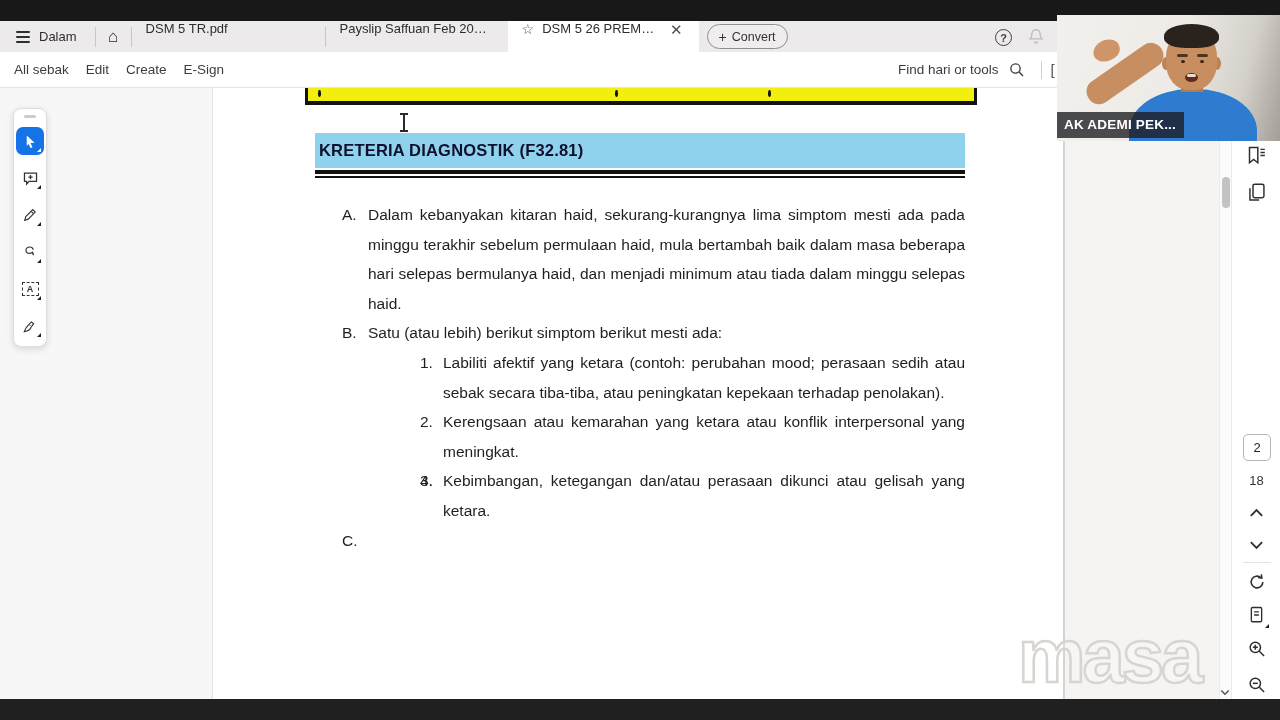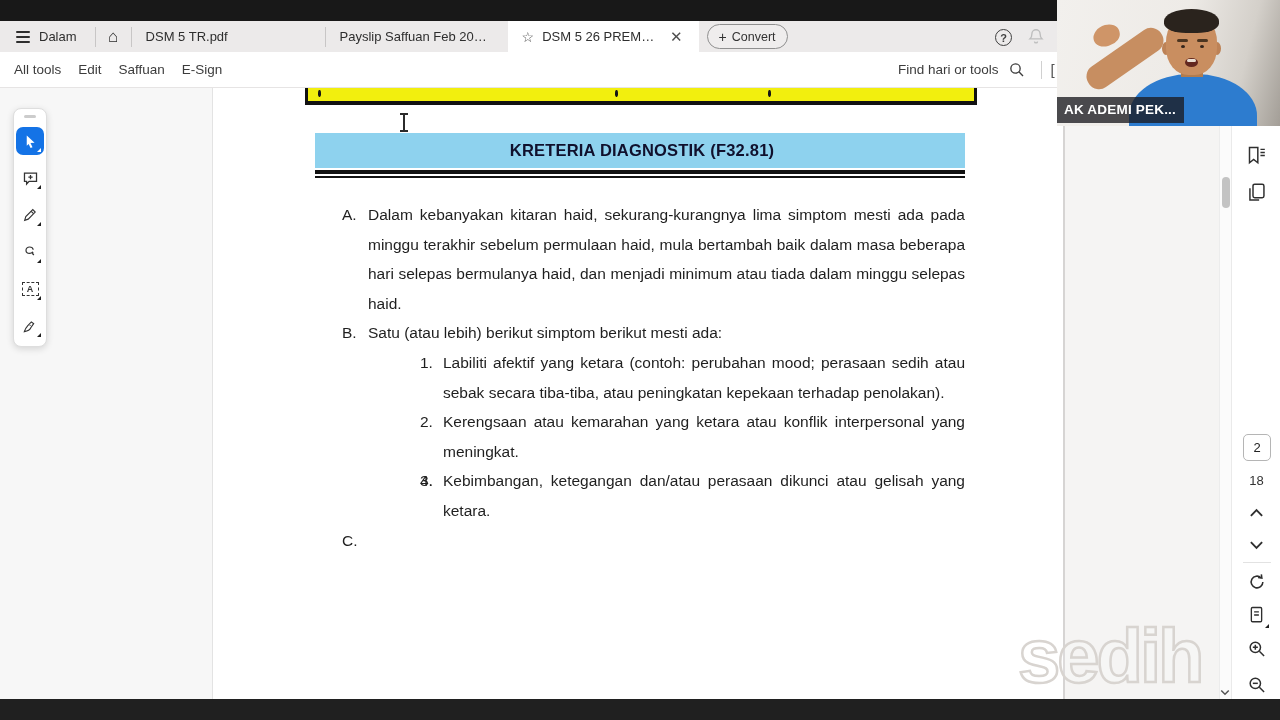--- a/index.html
+++ b/index.html
@@ -11,21 +11,21 @@
   .top-strip { position:absolute; left:0; top:0; width:1280px; height:21px; background:#181818; z-index:2; }
 
   
   .tab-bar { position:absolute; left:0; top:21px; width:1280px; height:31px; background:#eceaea;
              display:flex; align-items:stretch; z-index:3; font-size:13px; color:#2e2e2e; }
   .menu-btn { display:flex; align-items:center; gap:9px; padding:0 18px 0 16px; cursor:pointer; }
   .hamburger { width:14px; display:flex; flex-direction:column; gap:3px; }
   .hamburger i { display:block; height:2px; background:#2e2e2e; border-radius:1px; }
   .vdiv { width:1px; height:20px; background:#c8c6c6; align-self:center; }
   .home-btn { width:35px; display:flex; align-items:center; justify-content:center; font-size:17px; color:#2a2a2a; cursor:pointer; }
-  .tab { display:flex; align-items:center; padding:0 14px; cursor:pointer; }
+  .tab { display:flex; padding:0 14px; cursor:pointer; }
   .tab.t1 { width:193px; }
   .tab.t2 { width:182px; }
   .tab-label { white-space:nowrap; overflow:hidden; text-overflow:ellipsis; }
   .tab.active { width:191px; background:#ffffff; gap:8px; }
   .star { font-size:14px; color:#4f4f4f; }
   .tab-close { margin-left:auto; font-size:15px; color:#4f4f4f; padding:0 2px; cursor:pointer; }
   .create-btn { align-self:center; margin-left:8px; height:25px; padding:0 11px; border:1px solid #8f8f8f;
                 border-radius:13px; display:flex; align-items:center; gap:5px; font-size:12.5px; color:#333;
                 background:#efeded; cursor:pointer; }
   .create-plus { font-size:14px; line-height:1; color:#333; }
@@ -63,21 +63,21 @@
 
   
   .canvas-bg { position:absolute; left:1065px; top:88px; width:154px; height:612px; background:#f5f4f3; z-index:1; }
   .page { position:absolute; left:213px; top:88px; width:852px; height:612px; background:#ffffff;
           border-right:2px solid #d6d4d3; overflow:hidden; z-index:2; }
   .banner { position:absolute; left:92px; top:0; width:672px; height:17px; background:#f2ef0e;
             border-left:3px solid #121212; border-right:3px solid #121212; border-bottom:4px solid #121212; }
   .desc-mark { position:absolute; top:2px; width:3px; height:7px; background:#151515; border-radius:40%; }
   .heading-band { position:absolute; left:102px; top:45px; width:650px; height:35px; background:#8ed2ee; }
   .heading-band span { display:block; line-height:35px; padding-left:4px; font-size:16.5px; font-weight:bold;
-                       color:#10102c; letter-spacing:.2px;text-align:center; }
+                       color:#10102c; letter-spacing:.2px; }
   .heading-rule1 { position:absolute; left:102px; top:82px; width:650px; height:4px; background:#121212; }
   .heading-rule2 { position:absolute; left:102px; top:88px; width:650px; height:2px; background:#121212; }
   .doc-body { position:absolute; left:129px; top:112px; width:623px; font-size:15.5px; line-height:29.6px;
               color:#1f1f1f; text-align:justify; }
   .doc-item { position:relative; padding-left:26px; }
   .doc-item .lbl { position:absolute; left:0; top:0; }
   .doc-item.nested { margin-left:78px; padding-left:23px; }
 
   
   .ibeam { position:absolute; left:398px; top:113px; width:12px; height:19px; z-index:12; }
@@ -101,21 +101,21 @@
                border-left:1px solid #eaeaea; z-index:9; }
   .rb-icon { position:absolute; left:0; width:49px; display:flex; justify-content:center; cursor:pointer; color:#2f2f2f; }
   .rb-icon .tri { right:12px; bottom:-3px; }
   .page-box { position:absolute; left:11px; top:346px; width:28px; height:27px; border:1px solid #b5b5b5;
               border-radius:5px; font-size:13px; color:#222; display:flex; align-items:center; justify-content:center;
               background:#fff; cursor:text; }
   .page-total { position:absolute; left:0; top:385px; width:49px; text-align:center; font-size:13px; color:#333; }
   .rb-div { position:absolute; left:11px; top:474px; width:28px; height:1px; background:#e2e2e2; }
 
   
-  .webcam { position:absolute; left:1057px; top:0; width:223px; height:126px; overflow:hidden; z-index:50;
+  .webcam { position:absolute; left:1057px; top:15px; width:223px; height:126px; overflow:hidden; z-index:50;
             background:linear-gradient(104deg,#f2f0ed 0%,#eeebe7 52%,#d4d0ca 80%,#a39e97 100%); }
   .wc-arm  { position:absolute; left:24px; top:46px; width:88px; height:25px; background:#c78e61;
              border-radius:12px; transform:rotate(-35deg); }
   .wc-hand { position:absolute; left:36px; top:25px; width:27px; height:21px; background:#cf9568;
              border-radius:55% 45% 50% 45%; transform:rotate(-16deg); }
   .wc-body { position:absolute; left:72px; top:74px; width:128px; height:52px; background:#2d7ccf;
              border-radius:48% 48% 0 0 / 80% 80% 0 0; }
   .wc-neck { position:absolute; left:124px; top:62px; width:22px; height:15px; background:#b27c4e; }
   .wc-ear-l { position:absolute; left:105px; top:42px; width:8px; height:13px; background:#bd8256; border-radius:50%; }
   .wc-ear-r { position:absolute; left:156px; top:42px; width:8px; height:13px; background:#bd8256; border-radius:50%; }
@@ -177,23 +177,23 @@
     <div class="help-btn">?</div>
     <div class="bell-btn">
       <svg width="18" height="19" viewBox="0 0 24 24" fill="none" stroke="#bdbdbd" stroke-width="1.8">
         <path d="M12 3a5.5 5.5 0 0 0-5.5 5.5c0 4.2-1.6 5.7-2.6 6.7h16.2c-1-1-2.6-2.5-2.6-6.7A5.5 5.5 0 0 0 12 3z"></path>
         <path d="M10 18.5a2 2 0 0 0 4 0"></path>
       </svg>
     </div>
   </div>
 
   <div class="toolbar2">
-    <span class="tb-item">All tools</span>
+    <span class="tb-item">All sebak</span>
     <span class="tb-item">Edit</span>
-    <span class="tb-item">Saffuan</span>
+    <span class="tb-item">Create</span>
     <span class="tb-item">E-Sign</span>
     <div class="find-group">
       <span class="find-label">Find hari or tools</span>
       <span>
         <svg width="18" height="18" viewBox="0 0 24 24" fill="none" stroke="#3c3c3c" stroke-width="1.8">
           <circle cx="10" cy="10" r="6.2"></circle>
             <path d="M14.8 14.8 L20 20"></path>
         </svg>
       </span>
       <span class="find-div"></span>
@@ -286,21 +286,21 @@
       </div>
     </div>
   </div>
 
   <div class="ibeam">
     <span class="cap t"></span>
       <span class="bar"></span>
       <span class="cap b"></span>
   </div>
 
-  <div class="watermark">sedih</div>
+  <div class="watermark">masa</div>
 
   <div class="scrollbar">
     <div class="scroll-thumb"></div>
     <div class="scroll-down">
       <svg width="10" height="7" viewBox="0 0 12 8" fill="none" stroke="#555" stroke-width="1.8">
           <path d="M1.5 1.5 L6 6 L10.5 1.5"></path>
         </svg>
     </div>
   </div>
 

